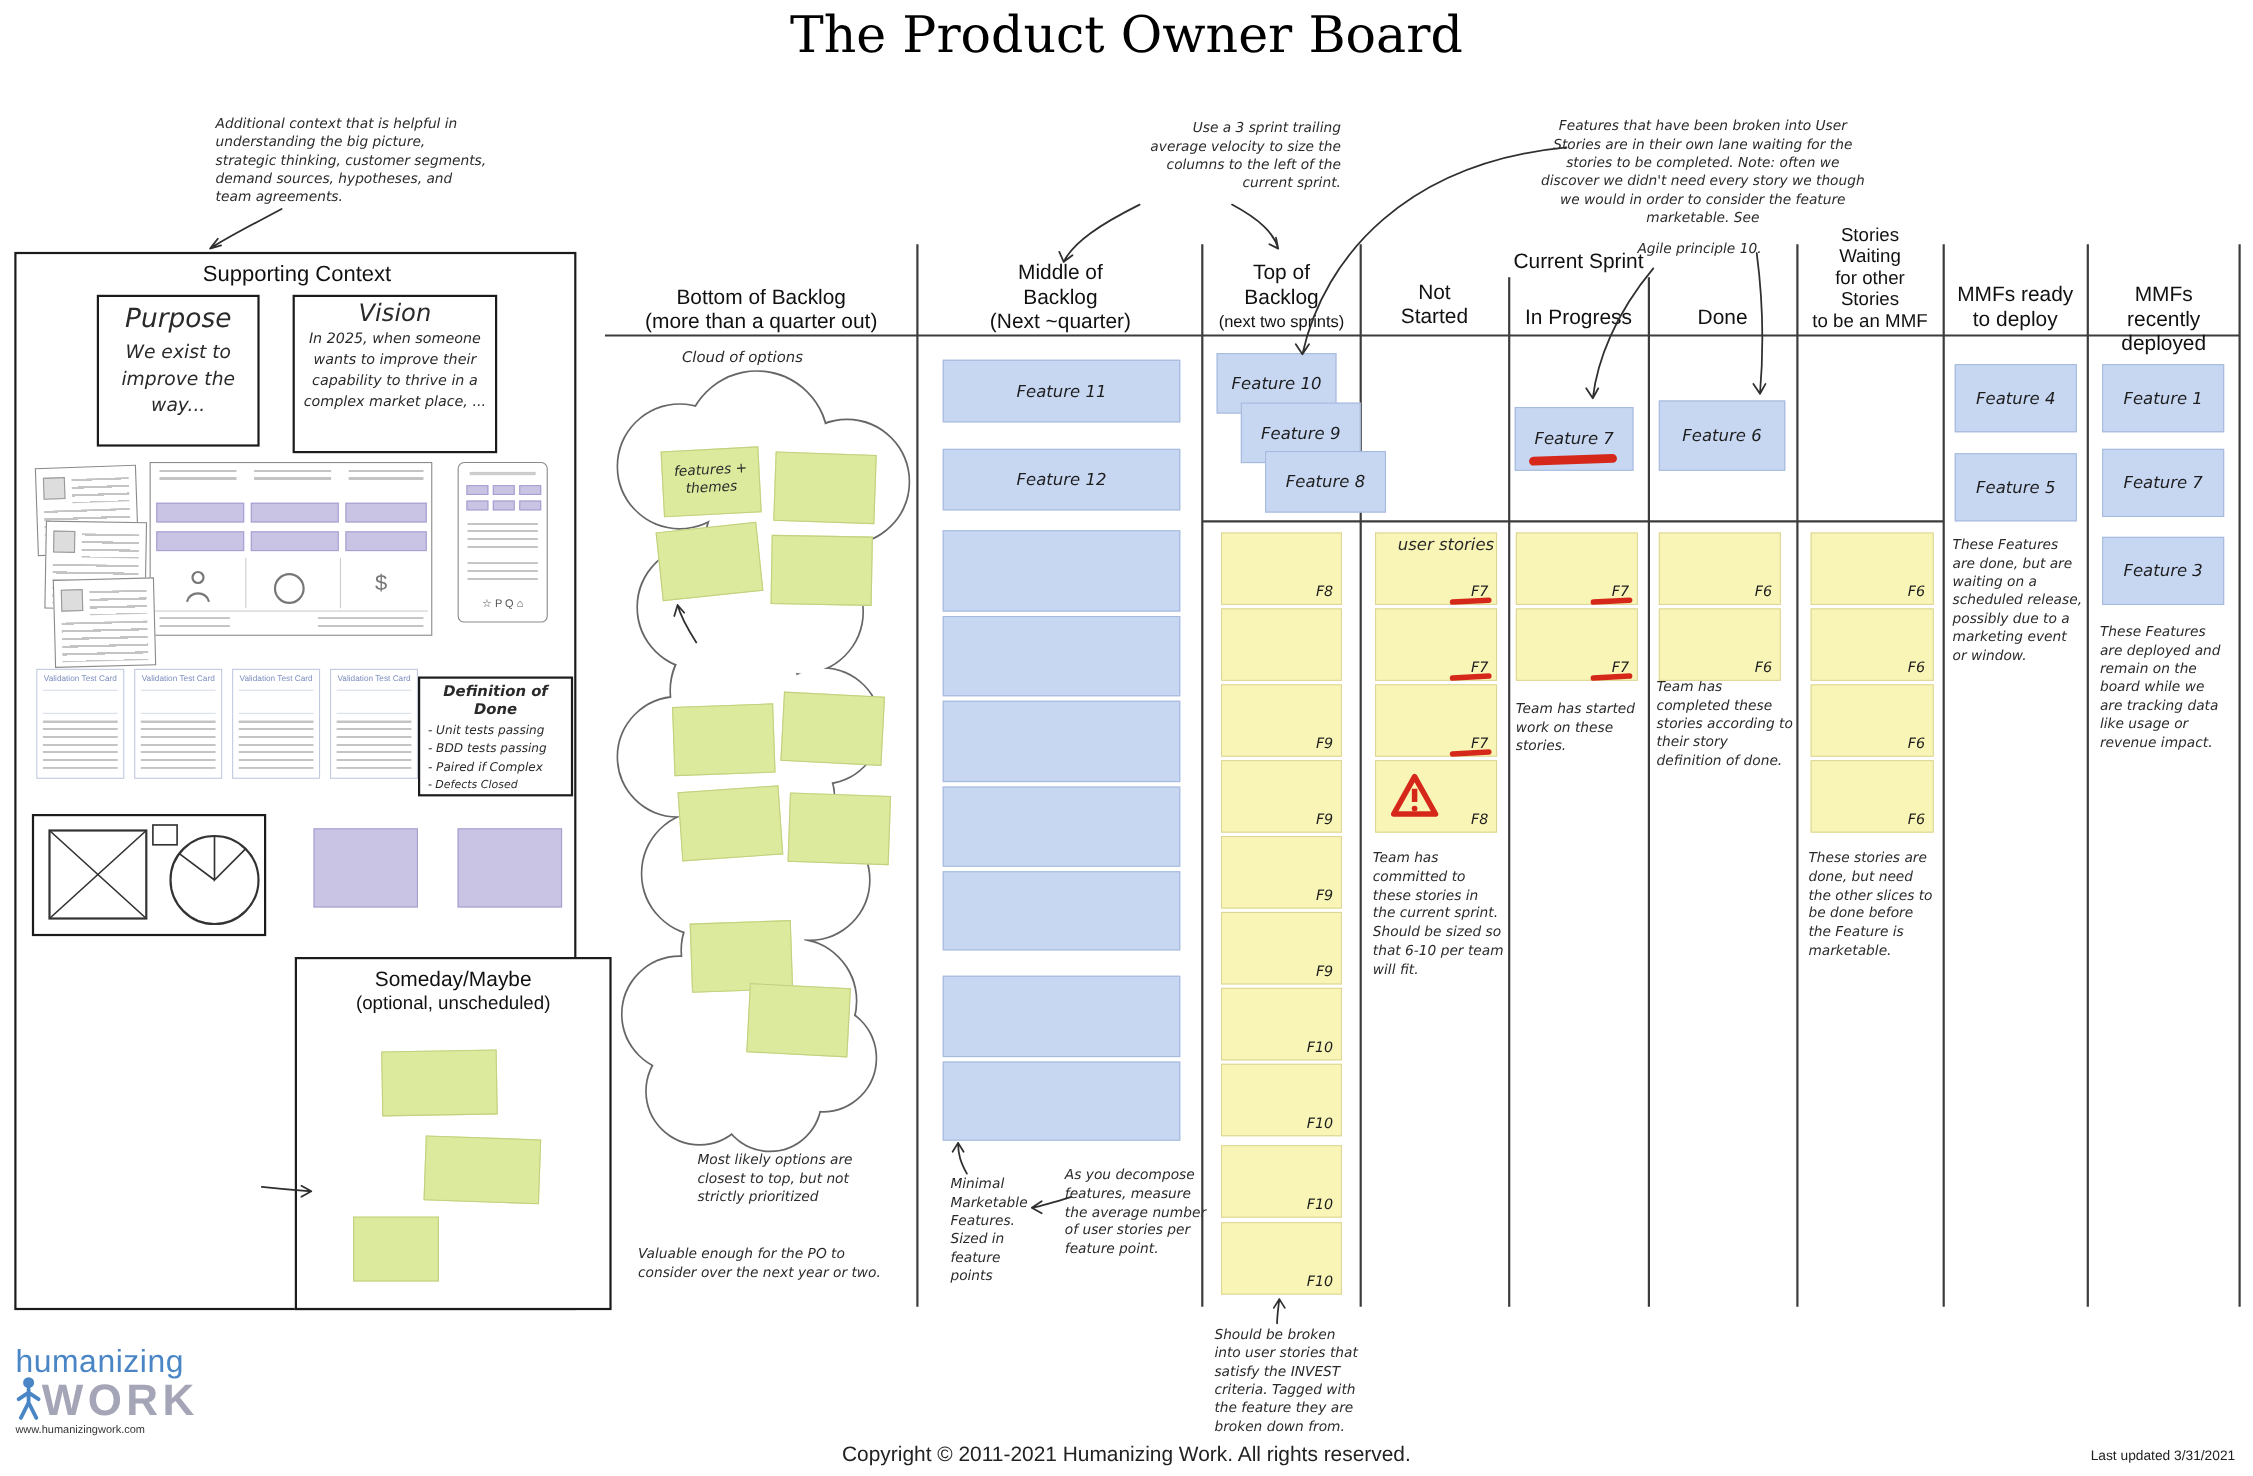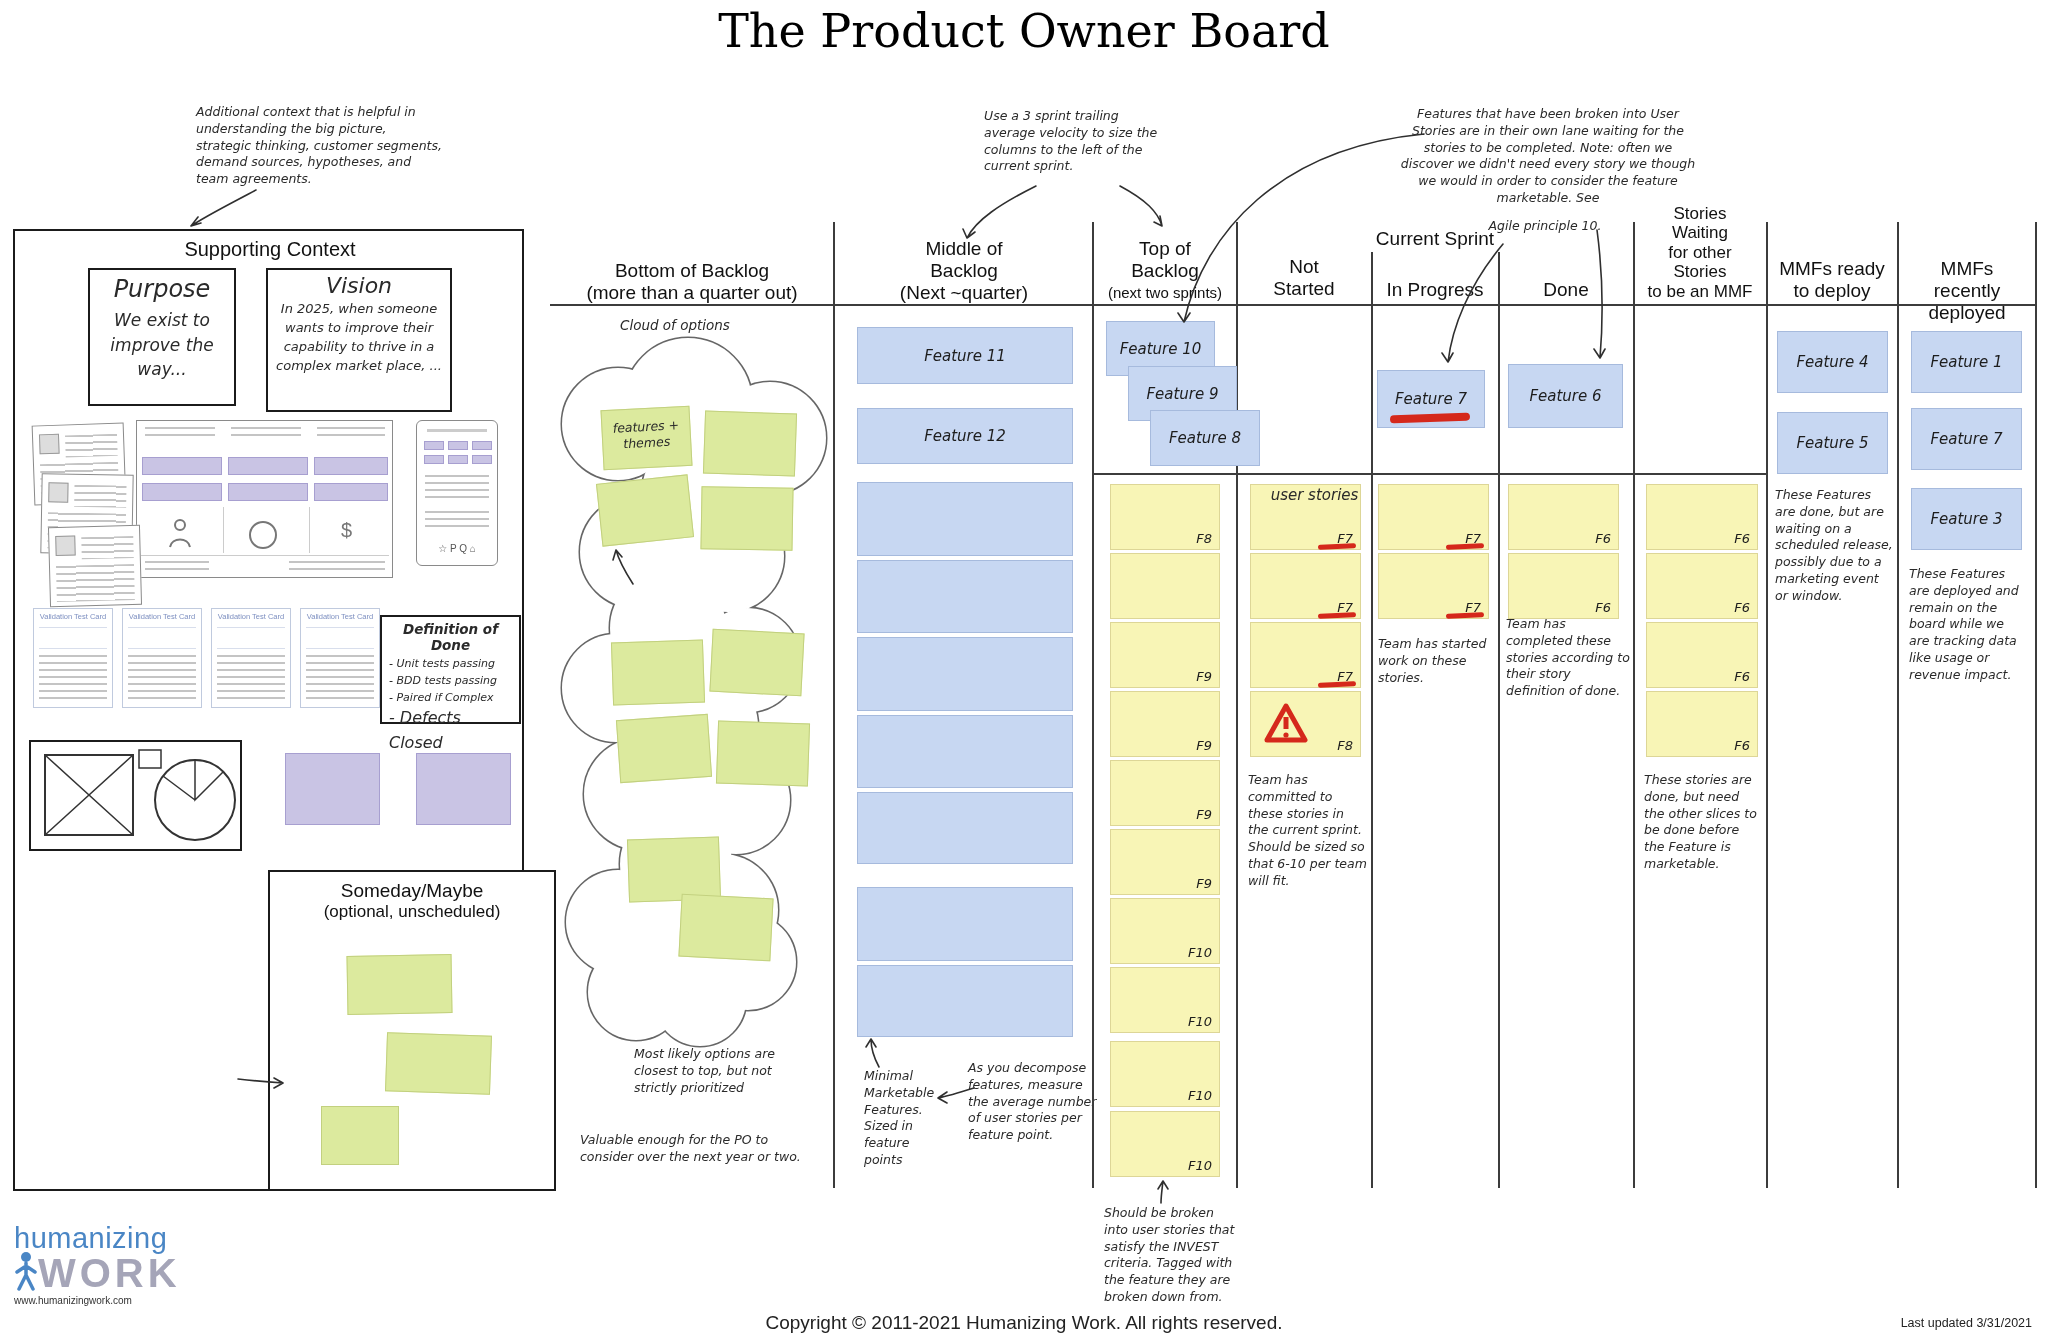--- a/index.html
+++ b/index.html
@@ -187,21 +187,21 @@
     <div class="tt">Validation Test Card</div>
     <div class="abs" style="left:5px;top:18px;width:68px;height:20px;border-top:1px solid #d8deec;border-bottom:1px solid #d8deec"></div>
     <div class="abs glines" style="left:5px;top:46px;width:68px;height:44px"></div>
   </div>
 
   <div class="panel" style="left:380px;top:615px;width:141px;height:109px;z-index:3">
     <div class="hw" style="font-size:13.5px;font-weight:bold;text-align:center;margin-top:4px">Definition of Done</div>
     <div class="hw" style="font-size:11px;line-height:1.55;padding:2px 0 0 7px">- Unit tests passing</div>
     <div class="hw" style="font-size:11px;line-height:1.55;padding-left:7px">- BDD tests passing</div>
     <div class="hw" style="font-size:11px;line-height:1.55;padding-left:7px">- Paired if Complex</div>
-    <div class="hw" style="font-size:16px;line-height:1.55;padding-left:7px">- Defects Closed</div>
+    <div class="hw" style="font-size:10px;line-height:1.55;padding-left:7px">- Defects Closed</div>
   </div>
 
   <div class="panel" style="left:29px;top:740px;width:213px;height:111px;z-index:3">
     <svg width="209" height="107" viewBox="0 0 209 107">
       <rect x="14" y="13" width="88" height="80" fill="none" stroke="#333" stroke-width="2"></rect>
       <path d="M14 13 L102 93 M102 13 L14 93" stroke="#333" stroke-width="1.5"></path>
       <rect x="108" y="8" width="22" height="18" fill="none" stroke="#333" stroke-width="1.5"></rect>
       <circle cx="164" cy="58" r="40" fill="none" stroke="#333" stroke-width="2"></circle>
       <path d="M164 18 L164 58 L192 30 M164 58 L132 34" stroke="#333" stroke-width="1.5" fill="none"></path>
     </svg>
@@ -378,21 +378,21 @@
     <span>Feature 1</span>
     </div>
   <div class="fcard" style="left:1911px;top:408px;width:111px;height:62px;z-index:2">
     <span>Feature 7</span>
     </div>
   <div class="fcard" style="left:1911px;top:488px;width:111px;height:62px;z-index:2">
     <span>Feature 3</span>
     </div>
 
   <div class="note" style="left:196px;top:104px;width:248px">Additional context that is helpful in understanding the big picture, strategic thinking, customer segments, demand sources, hypotheses, and team agreements.</div>
-  <div class="note" style="left:984px;top:108px;width:178px;text-align:left">Use a 3 sprint trailing average velocity to size the columns to the left of the current sprint.</div>
+  <div class="note" style="left:1041px;top:108px;width:178px;text-align:right">Use a 3 sprint trailing average velocity to size the columns to the left of the current sprint.</div>
   <div class="note" style="left:1398px;top:106px;width:300px;text-align:center">Features that have been broken into User Stories are in their own lane waiting for the stories to be completed. Note: often we discover we didn't need every story we though we would in order to consider the feature marketable. See</div>
   <div class="note" style="left:1460px;top:218px;width:170px;text-align:center">Agile principle 10.</div>
   <div class="note" style="left:620px;top:316px;width:130px;font-size:13.5px">Cloud of options</div>
   <div class="note" style="left:606px;top:588px;width:95px;text-align:center">probably not sized</div>
   <div class="note" style="left:634px;top:1046px;width:150px">Most likely options are closest to top, but not strictly prioritized</div>
   <div class="note" style="left:580px;top:1132px;width:235px">Valuable enough for the PO to consider over the next year or two.</div>
   <div class="note" style="left:864px;top:1068px;width:82px">Minimal Marketable Features. Sized in feature points</div>
   <div class="note" style="left:968px;top:1060px;width:130px">As you decompose features, measure the average number of user stories per feature point.</div>
   <div class="note" style="left:1104px;top:1205px;width:132px">Should be broken into user stories that satisfy the INVEST criteria. Tagged with the feature they are broken down from.</div>
   <div class="note" style="left:1248px;top:772px;width:120px">Team has committed to these stories in the current sprint. Should be sized so that 6-10 per team will fit.</div>

